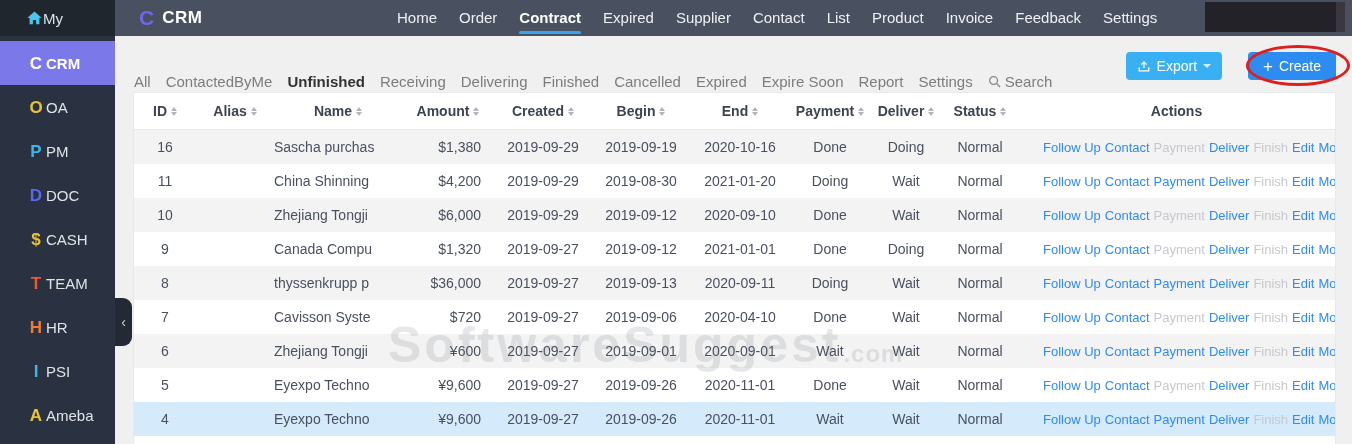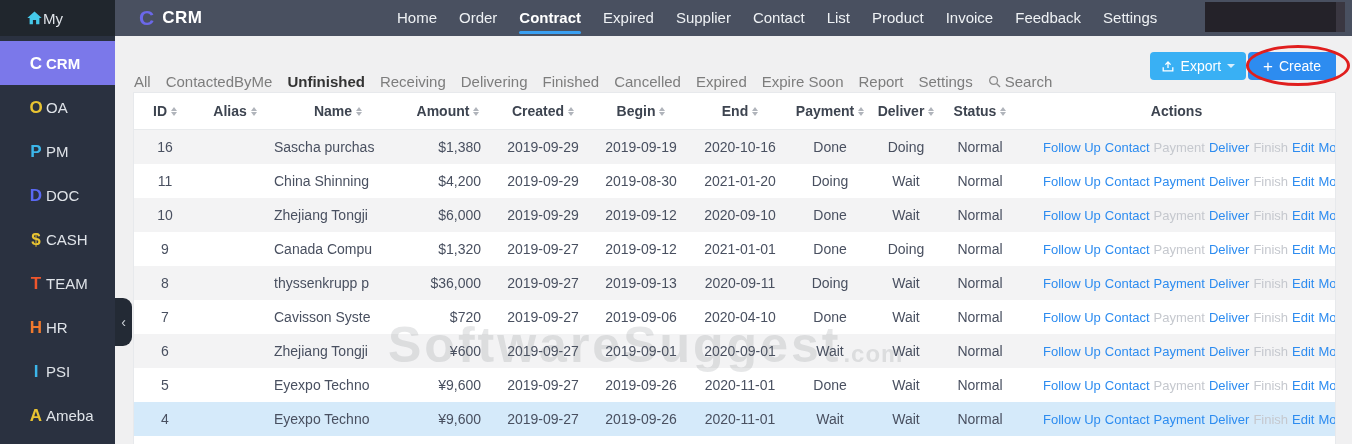--- a/index.html
+++ b/index.html
@@ -27,21 +27,21 @@
   .tm.active::after { content:""; position:absolute; left:0; right:0; bottom:2px; height:3px; background:#3aa0f2; border-radius:2px; }
   .redact { position:absolute; right:7px; top:2px; width:140px; height:30px; background:#242229; }
   .redact-tail { position:absolute; right:0; top:0; width:9px; height:100%; background:#3a3741; }
 
   
   .content { position:absolute; left:115px; top:36px; right:0; bottom:0; background:#f0f0f1; }
   .tabbar { position:absolute; left:18px; top:0; height:58px; display:flex; align-items:flex-end; gap:13px; }
   .tab { position:relative; color:#7d7d7d; font-size:15px; cursor:pointer; padding:4px 1px; display:flex; align-items:center; gap:4px; white-space:nowrap; }
   .tab.active .tab-txt { color:#333; font-weight:700; }
   .tab.active::after { content:""; position:absolute; left:0; right:0; bottom:-5px; height:3px; background:#2d9cf0; border-radius:2px; }
-  .btns { position:absolute; right:16px; top:16px; display:flex; gap:2px; z-index:10; }
+  .btns { position:absolute; right:16px; top:16px; display:flex; gap:26px; z-index:10; }
   .btn { display:inline-flex; align-items:center; height:28px; border-radius:4px; color:#fff; font-size:14px; cursor:pointer; border:none; }
   .btn-export { background:#39b0f4; padding:0 11px; gap:6px; }
   .btn-create { background:#2d8cf0; padding:0 15px; gap:6px; }
   .plus { font-size:17px; font-weight:400; line-height:1; }
   .bcaret { width:0; height:0; border:4px solid transparent; border-top-color:#d9effd; margin-top:4px; }
 
   
   .card { position:absolute; left:18px; right:16px; top:56px; bottom:0; background:#fff; border:1px solid #e7e9ec; border-bottom:none; overflow:hidden; }
   .thead, .trow { display:grid; grid-template-columns:62px 78px 128px 92px 98px 98px 100px 80px 72px 76px minmax(0,1fr); align-items:center; }
   .thead { height:37px; border-bottom:1px solid #e8eaec; }

